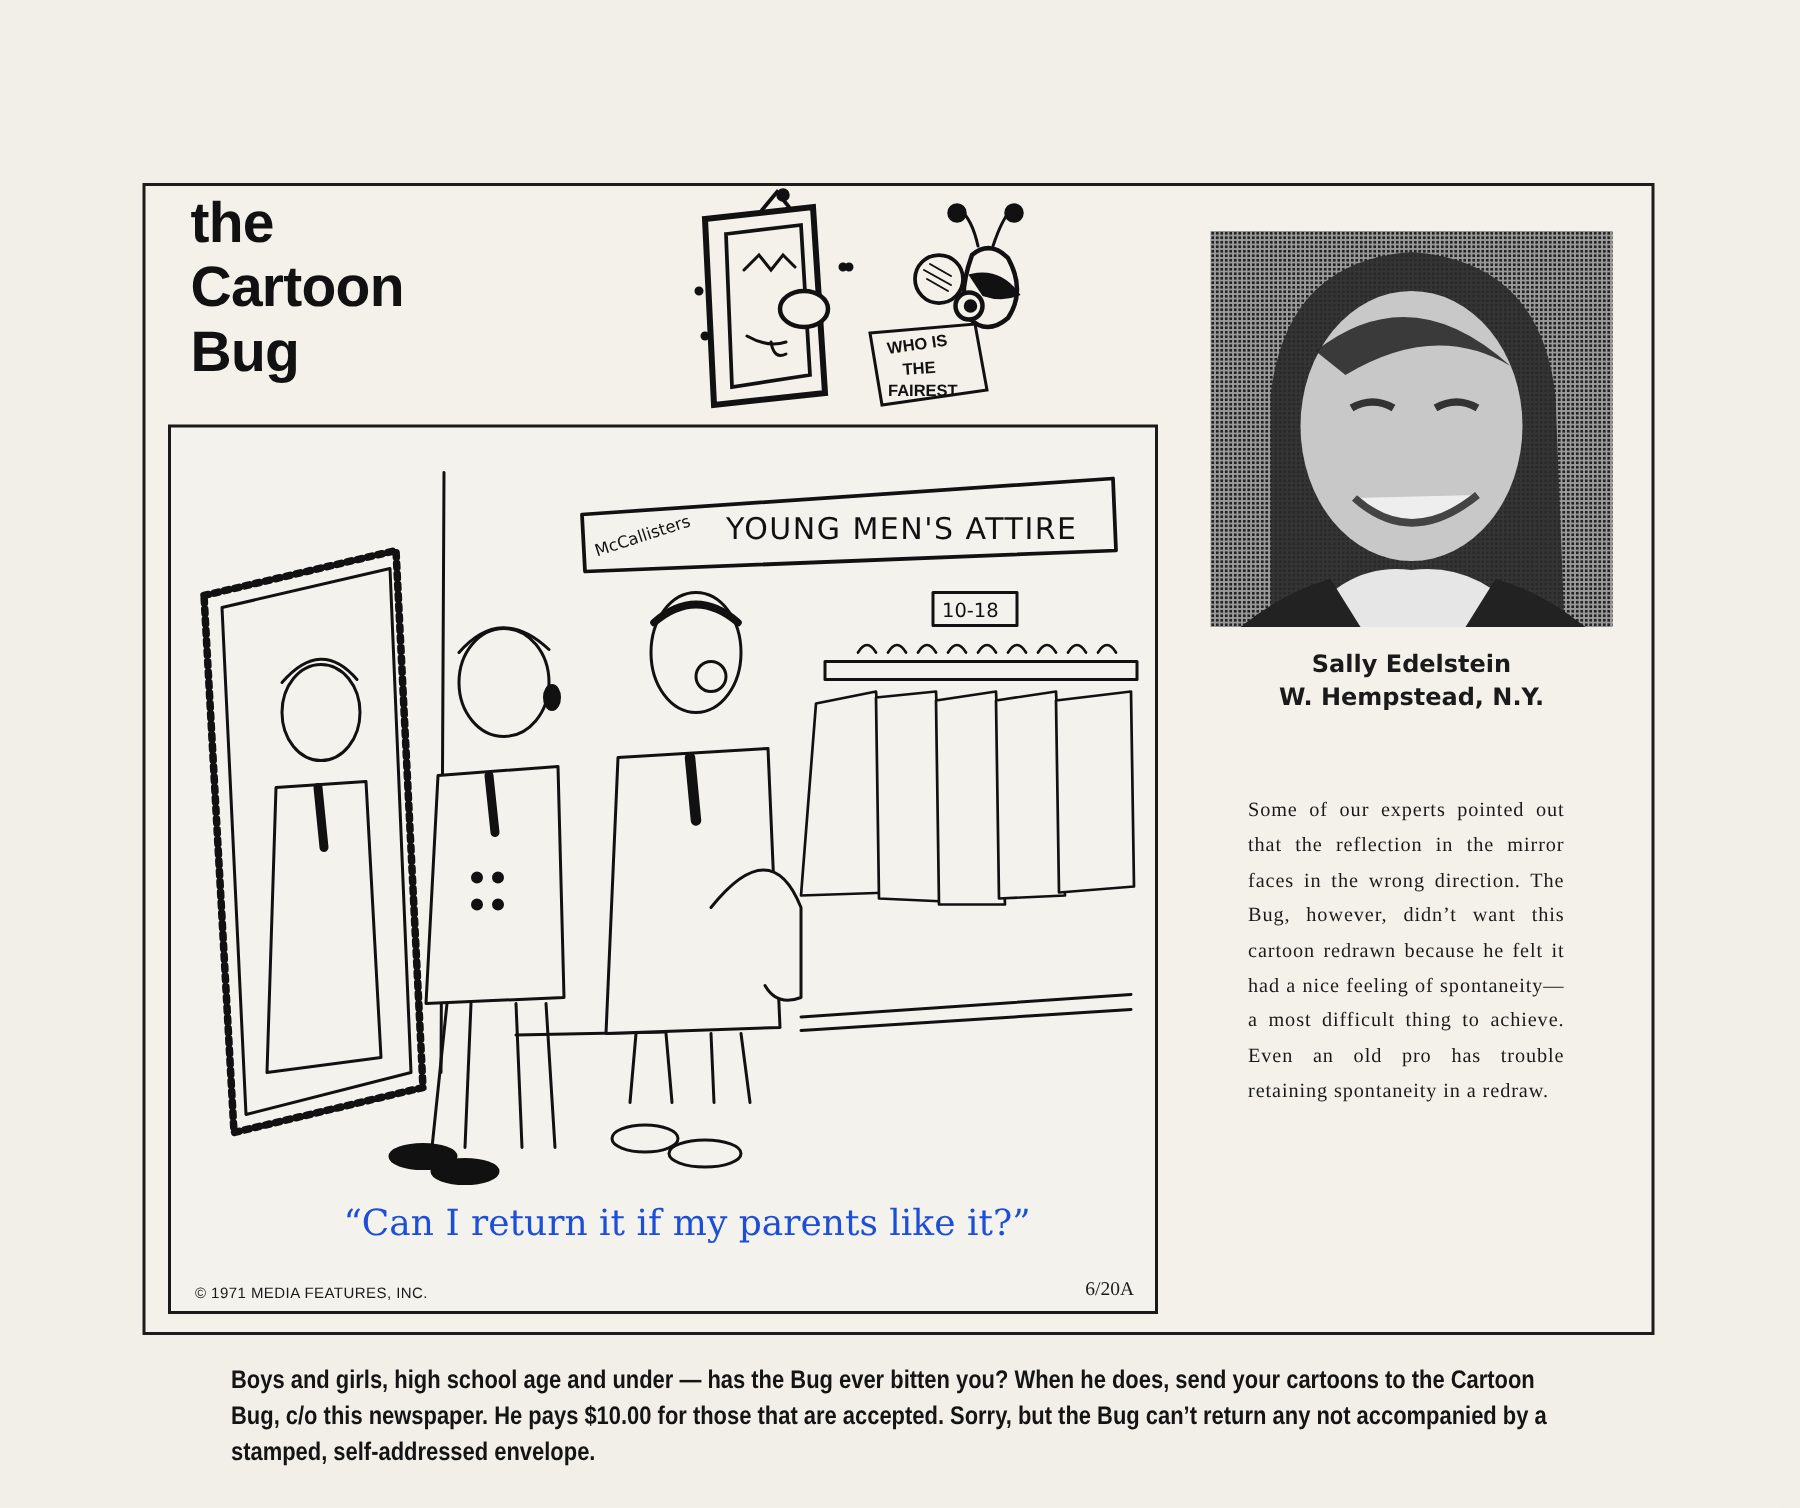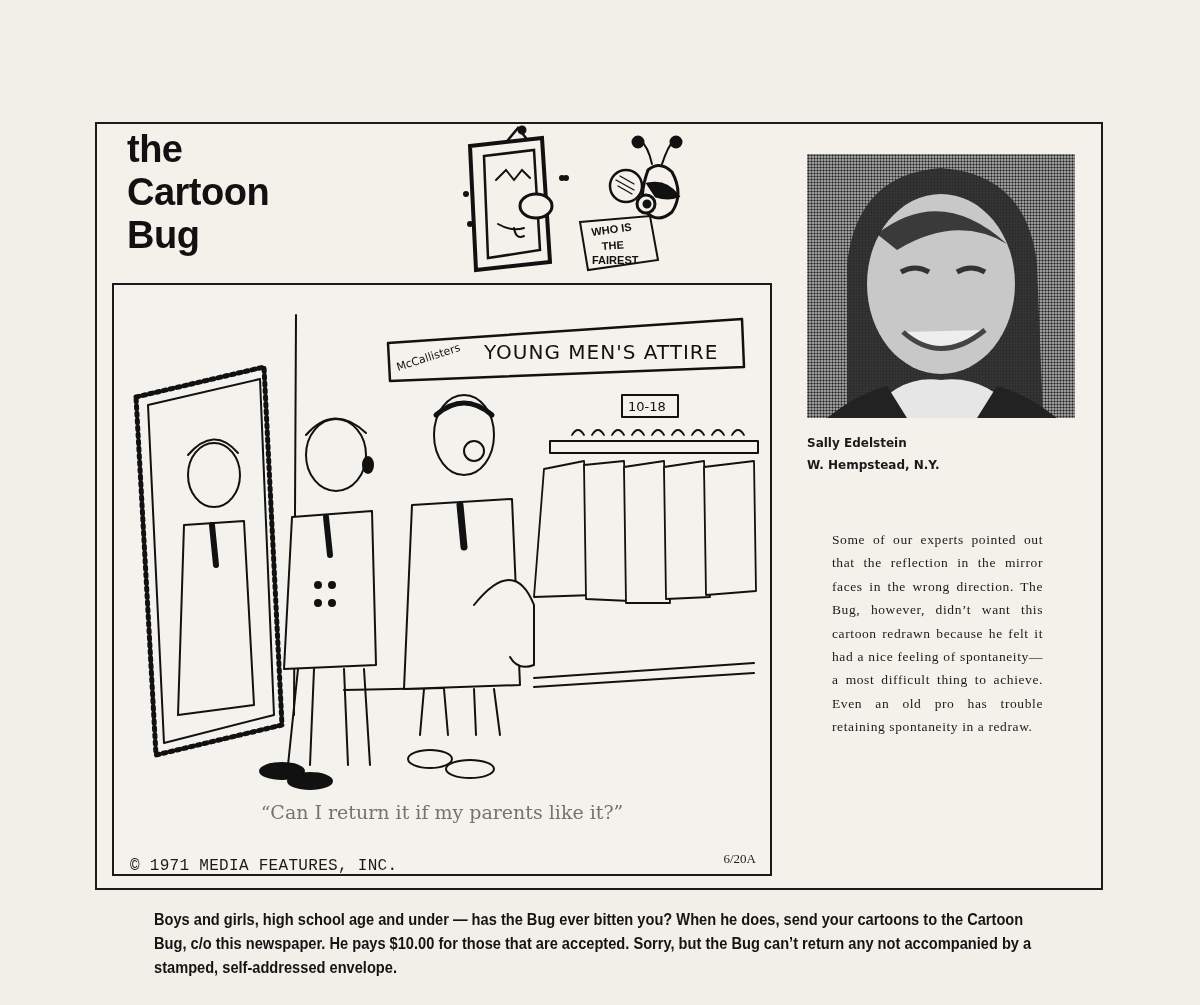--- a/index.html
+++ b/index.html
@@ -23,42 +23,42 @@
   .masthead div { margin:0; }
   .mascot {
     position:absolute; left:462px; top:124px; width:240px; height:152px;
   }
   .panel {
     position:absolute; left:112px; top:283px; width:660px; height:593px;
     border:2.5px solid #1a1a1a; box-sizing:border-box; background:#f4f2ec;
   }
   .panel svg { position:absolute; left:0; top:0; }
   .caption {
-    position:absolute; left:0; width:100%; top:516px; text-align:center;
-    font-family:"DejaVu Serif", serif; font-size:19px; color:#737373;
+    position:absolute; left:16px; width:100%; top:516px; text-align:center;
+    font-family:"DejaVu Serif", serif; font-size:24px; color:#1d4ed8;
   }
   .copyright {
     position:absolute; left:16px; top:572px;
-    font-family:Liberation Mono, monospace; font-size:16px; letter-spacing:0.3px;
+    font-family:Liberation Sans, sans-serif; font-size:10px; letter-spacing:0.3px;
   }
   .code {
     position:absolute; right:14px; top:566px;
     font-family:"Liberation Serif", serif; font-size:13px;margin-left:40px;
   }
   .photo {
     position:absolute; left:807px; top:154px; width:268px; height:264px;
     background-color:#9a9a9a;
     background-image: radial-gradient(#222 0.9px, transparent 1.1px);
     background-size:3px 3px;
     overflow:hidden;
   }
   .photo svg { position:absolute; left:0; top:0; }
   .bio-name {
-    position:absolute; left:807px; top:432px; width:268px; 
-    font-family:"DejaVu Sans", sans-serif; font-weight:bold; font-size:12px; line-height:22px;
+    position:absolute; left:807px; top:432px; width:268px; text-align:center;
+    font-family:"DejaVu Sans", sans-serif; font-weight:bold; font-size:16px; line-height:22px;
   }
   .bio-text {
     position:absolute; left:832px; top:528px; width:211px;
     font-family:Liberation Serif, serif; font-size:13.5px; line-height:23.4px;
     text-align:justify; letter-spacing:0.6px;
   }
   .footer-text {
     position:absolute; left:154px; top:908px; width:884px;
     font-family:"Liberation Sans", sans-serif; font-weight:bold;
     font-size:17px; line-height:24px; transform:scaleX(0.86); transform-origin:left top;

